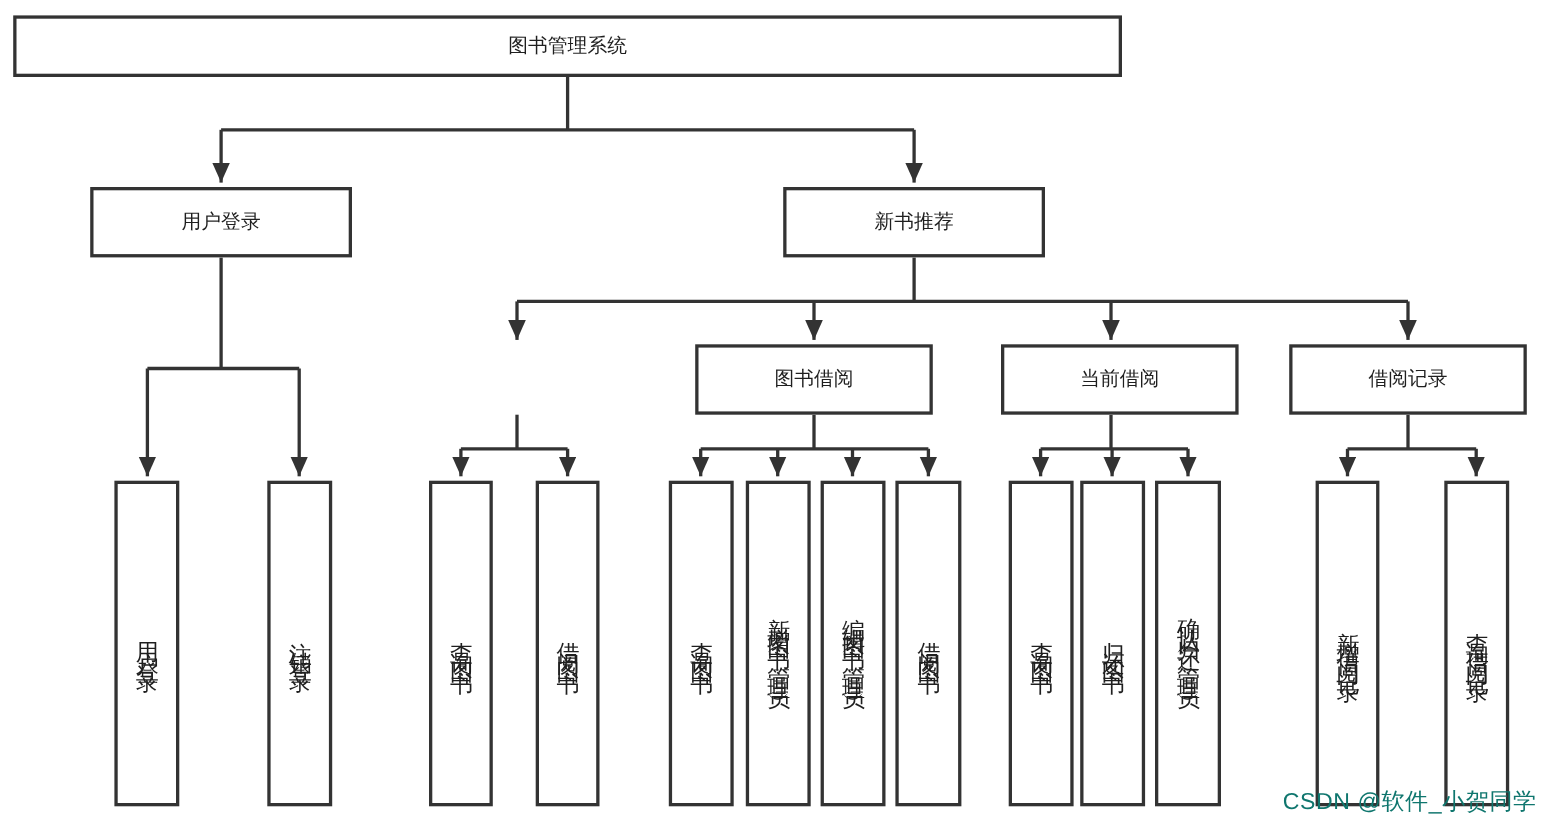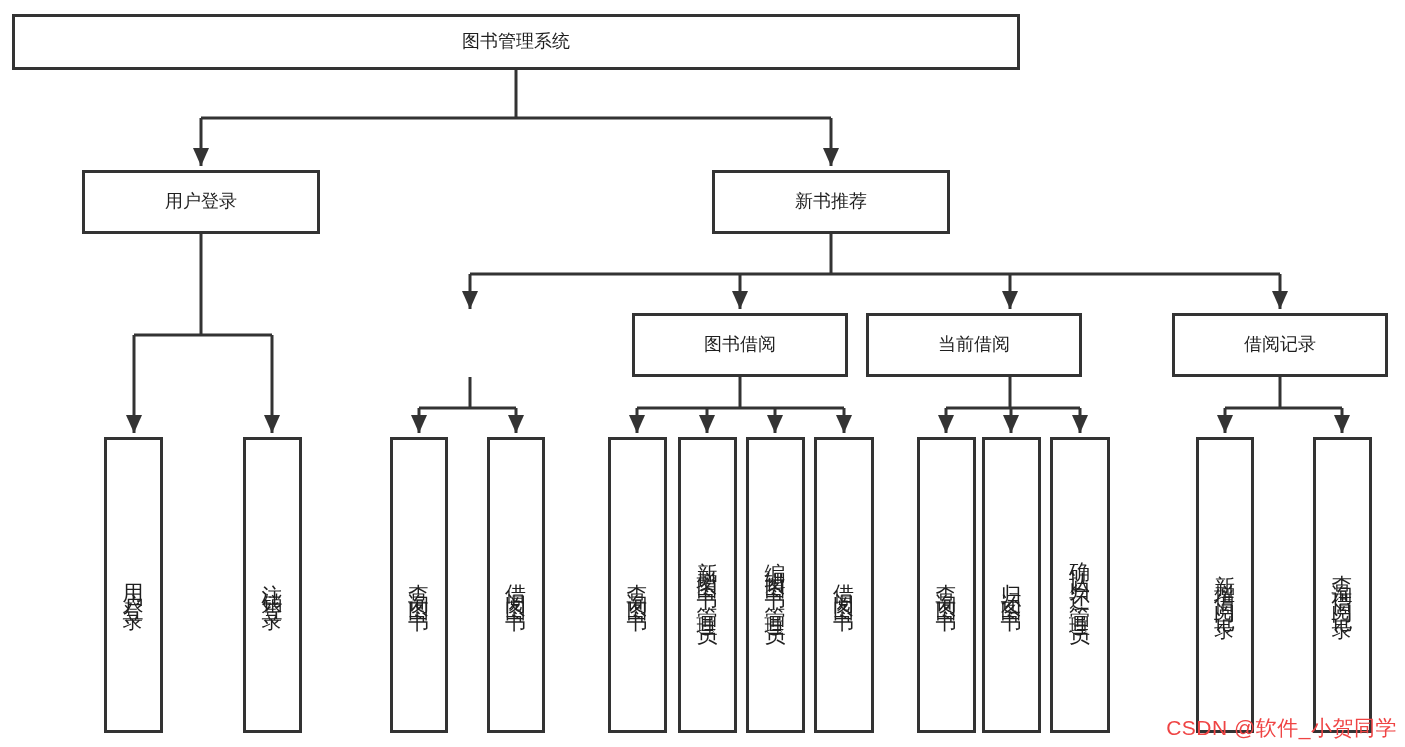--- a/index.html
+++ b/index.html
@@ -49,21 +49,21 @@
     font-size: 21px;
     line-height: 1;
     letter-spacing: 9px;
     color: #1f1f1f;
   }
   .watermark {
     position: absolute;
     right: 8px;
     top: 714px;
     font-size: 21px;
-    color: #ef4444;
+    color: #0f766e;
     letter-spacing: 0.5px;
     white-space: nowrap;
     z-index: 5;
   }
 </style>
 </head>
 <body>
 
 <div class="canvas">
 
@@ -121,21 +121,21 @@
   <div class="node" style="left:82px;top:170px;width:238px;height:64px">
     <span class="lbl">用户登录</span>
   </div>
   <div class="node" style="left:712px;top:170px;width:238px;height:64px">
     <span class="lbl">新书推荐</span>
   </div>
 
   <div class="node" style="left:632px;top:313px;width:216px;height:64px">
     <span class="lbl">图书借阅</span>
   </div>
-  <div class="node" style="left:866px;top:313px;width:216px;height:64px">
+  <div class="node" style="left:910px;top:313px;width:216px;height:64px">
     <span class="lbl">当前借阅</span>
   </div>
   <div class="node" style="left:1172px;top:313px;width:216px;height:64px">
     <span class="lbl">借阅记录</span>
   </div>
 
   <div class="node v" style="left:104px;top:437px;width:59px;height:296px">
     <span class="vlbl">用户登录</span>
   </div>
   <div class="node v" style="left:243px;top:437px;width:59px;height:296px">

